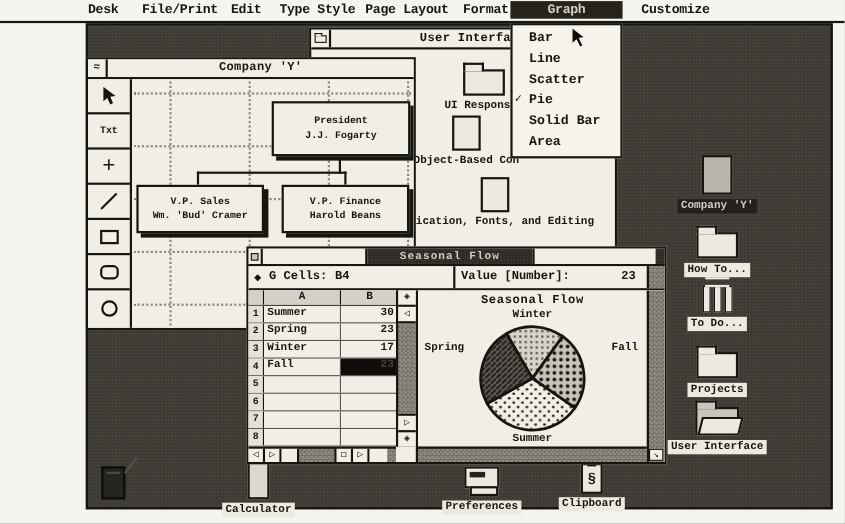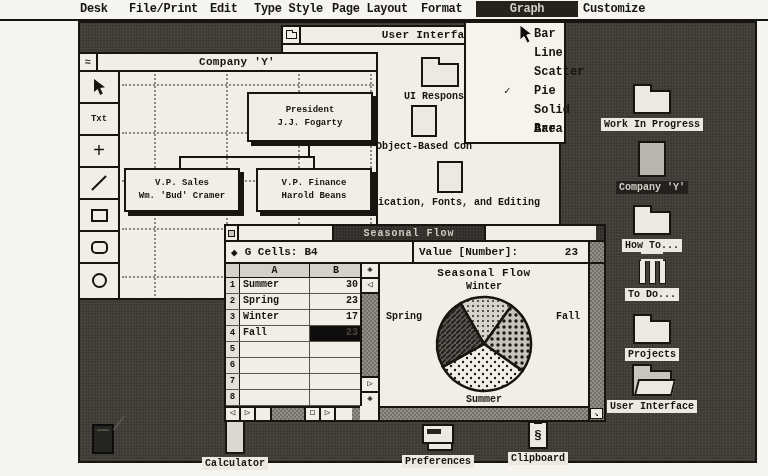--- a/index.html
+++ b/index.html
@@ -5,21 +5,21 @@
   *{margin:0;padding:0;box-sizing:border-box;}
   html,body{background:#d8d5cf;}
   #stage{position:relative;width:768px;height:476px;margin:0 auto;background:#f6f4ef;
          font-family:Liberation Mono, monospace;color:#17150f;overflow:hidden;}
 
   
   .menubar{position:absolute;left:0;top:0;width:768px;height:21px;background:#f6f4ef;
            border-bottom:2px solid #17150f;z-index:9;}
   .mitem{position:absolute;top:1px;font-size:12px;font-weight:700;letter-spacing:-0.3px;
          padding:1px 5px;white-space:nowrap;}
-  .mitem.active{background:#26231d;color:#d3cfc7;margin-left:12px;}
+  .mitem.active{background:#26231d;color:#d3cfc7;}
 
   
   .desktop{position:absolute;left:78px;top:21px;width:679px;height:442px;
            background-color:#3b3833;
            background-image:radial-gradient(#47443e 1px,transparent 1.3px);
            background-size:3px 3px;border:2px solid #17150f;}
   .chk{background-color:#85817a;background-image:repeating-conic-gradient(#928e86 0% 25%,#757168 0% 50%);
        background-size:4px 4px;}
   .dk{background-color:#2e2b27;background-image:radial-gradient(#3b3833 1px,transparent 1.2px);
       background-size:3px 3px;}
@@ -66,21 +66,21 @@
   .icon-docapp{width:26px;height:32px;background:#ece9e1;border:2px solid #17150f;position:relative;}
   .icon-docapp .bar{height:4px;margin:1px 1px 0;background:#26231d;}
   .icon-docapp .pix{margin:3px 3px 0;height:15px;
        background-image:repeating-linear-gradient(#26231d 0 2px,transparent 2px 4px),
                         repeating-linear-gradient(90deg,#26231d 0 2px,transparent 2px 4px);}
   .fslabel{font-size:10px;font-weight:700;white-space:nowrap;background:#f1eee7;padding:0 2px;}
 
   
   .gmenu{position:absolute;left:464px;top:21px;width:102px;background:#f6f3ec;
          border:2px solid #17150f;z-index:11;padding:2px 0 3px;}
-  .gmi{position:relative;height:19px;line-height:19px;font-size:12px;font-weight:700;padding-left:32px;margin-left:36px;}
+  .gmi{position:relative;height:19px;line-height:19px;font-size:12px;font-weight:700;padding-left:15px;}
   .gmi .chkmark{position:absolute;left:2px;font-size:11px;}
   .cursor{position:absolute;left:519px;top:24px;z-index:12;}
 
   
   .stbar{height:16px;display:flex;align-items:stretch;border-bottom:2px solid #17150f;}
   .stb-box{width:13px;background:#f1eee7;border-right:2px solid #17150f;display:flex;
            align-items:center;justify-content:center;}
   .stb-box i{display:block;width:7px;height:7px;border:1px solid #17150f;background:#c9c5bd;}
   .stb-white{width:95px;background:#f1eee7;border-right:2px solid #17150f;}
   .stb-title{flex:1;color:#cfccc4;display:flex;align-items:center;justify-content:center;
@@ -172,24 +172,20 @@
     <span class="mitem" style="left:75px">Desk</span>
     <span class="mitem" style="left:124px">File/Print</span>
     <span class="mitem" style="left:205px">Edit</span>
     <span class="mitem" style="left:249px">Type Style</span>
     <span class="mitem" style="left:327px">Page Layout</span>
     <span class="mitem" style="left:416px">Format</span>
     <span class="mitem active" style="left:464px;width:102px;text-align:center">Graph</span>
     <span class="mitem" style="left:578px">Customize</span>
   </div>
 
-  <div class="dicon" style="left:607px;top:84px">
-    <span class="icon-folder"></span>
-    <span class="dlabel">Work In Progress</span>
-  </div>
   <div class="dicon" style="left:607px;top:141px">
     <span class="icon-doc"></span>
     <span class="dlabel sel">Company 'Y'</span>
   </div>
   <div class="dicon" style="left:607px;top:205px">
     <span class="icon-folder"></span>
     <span class="dlabel">How To...</span>
   </div>
   <div class="dicon" style="left:607px;top:252px">
     <span class="icon-organizer">

